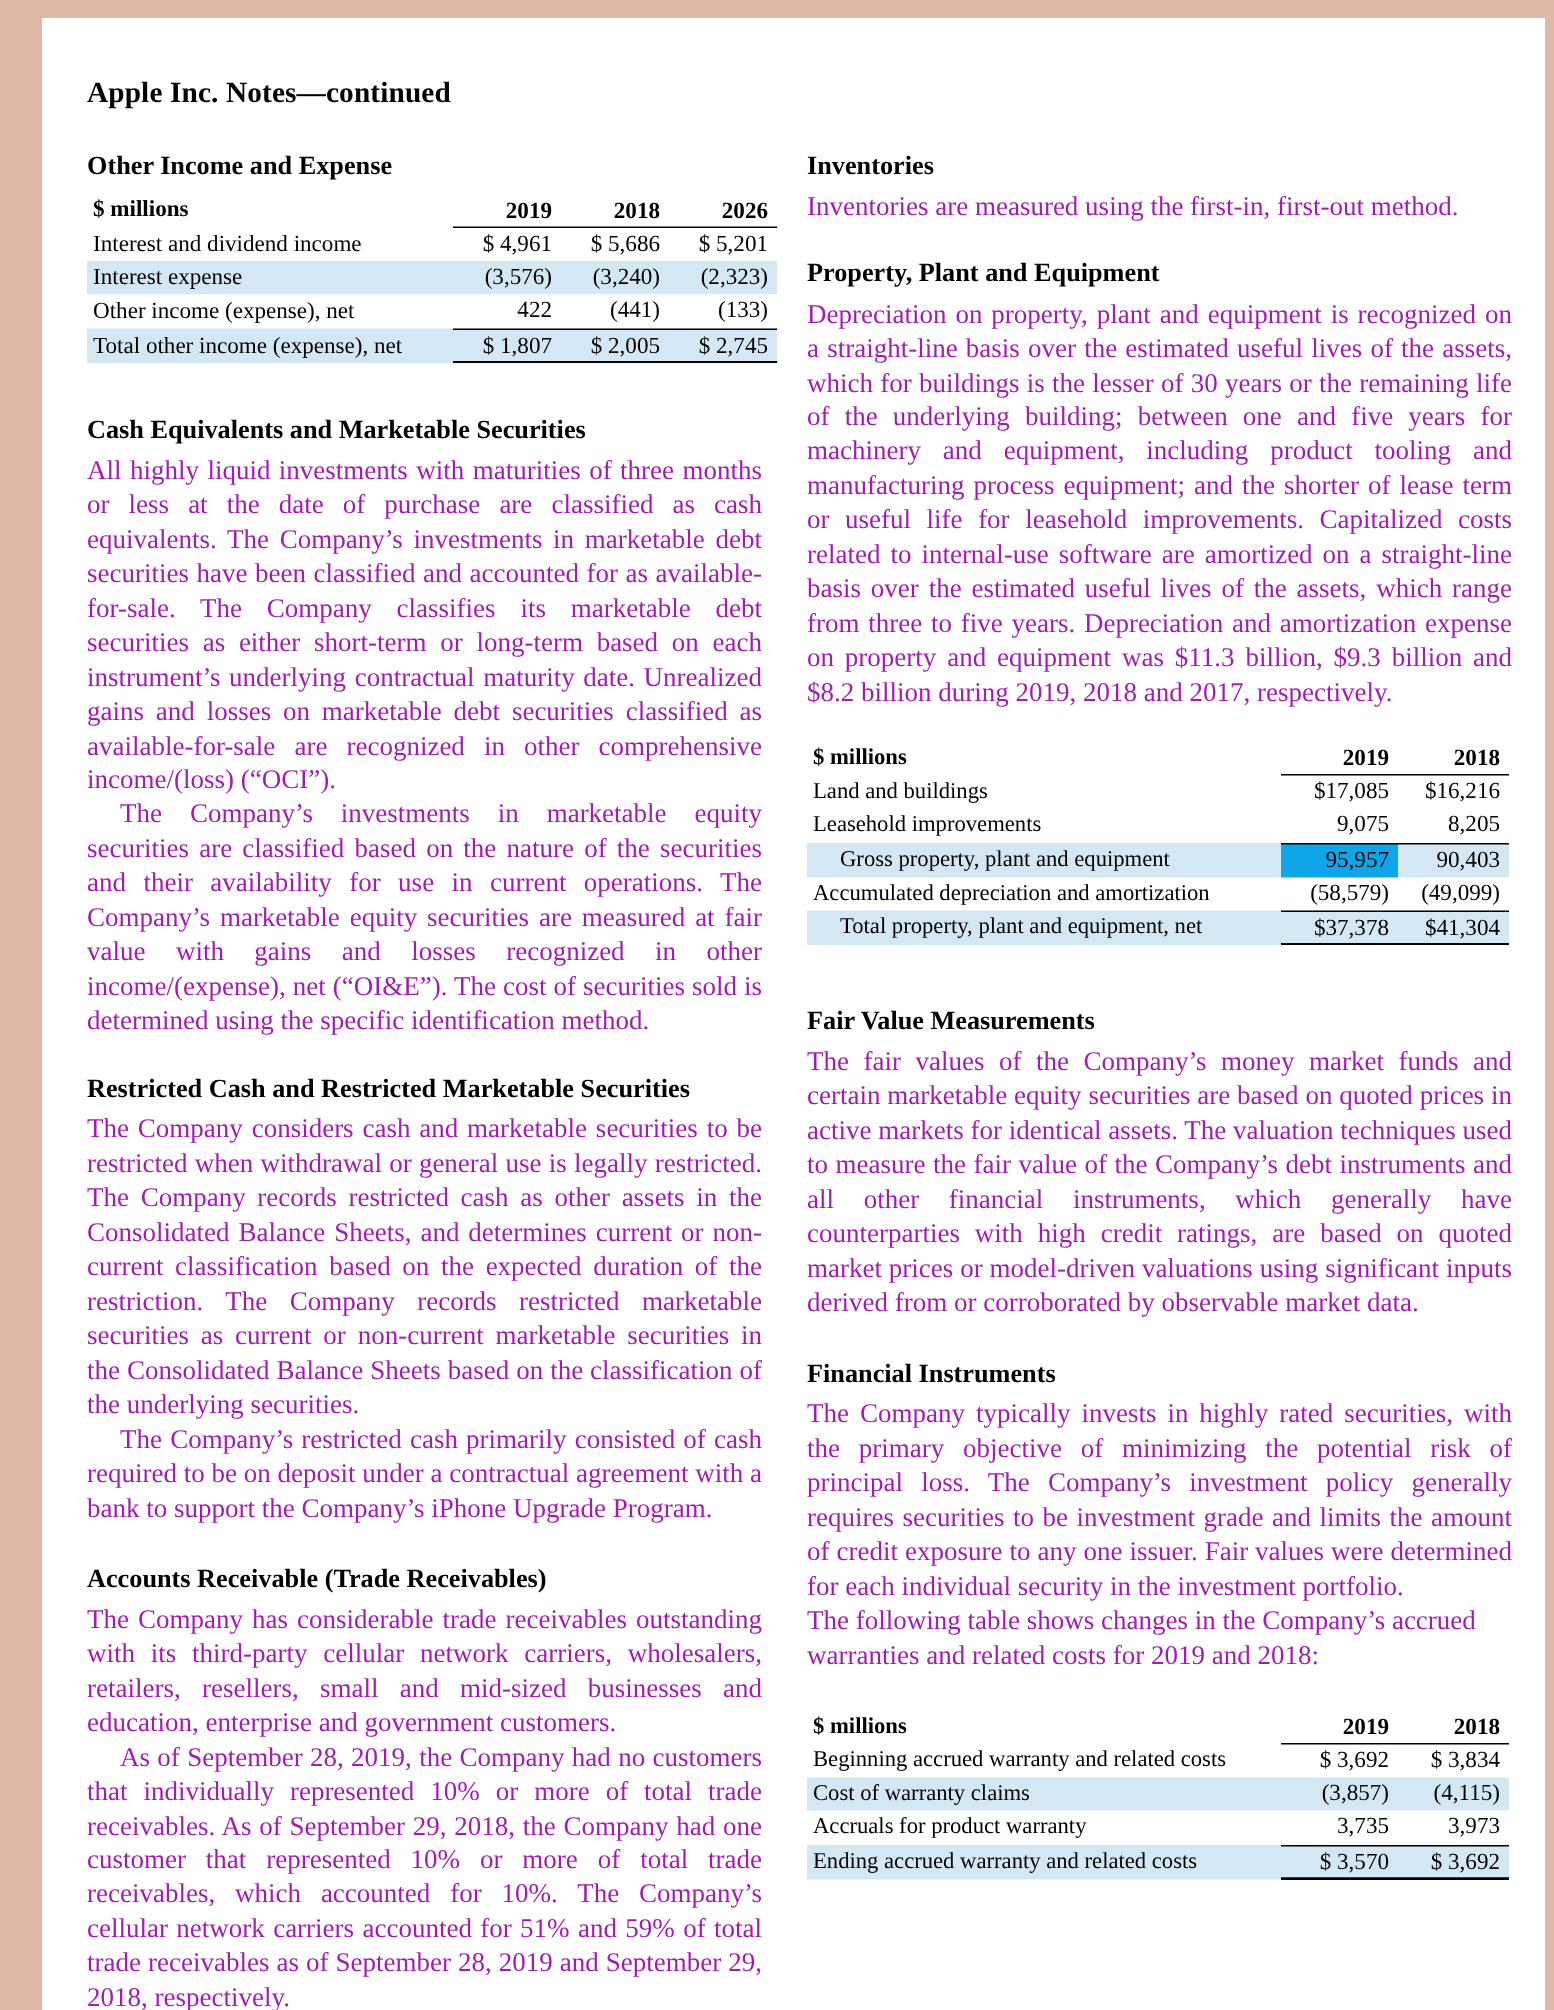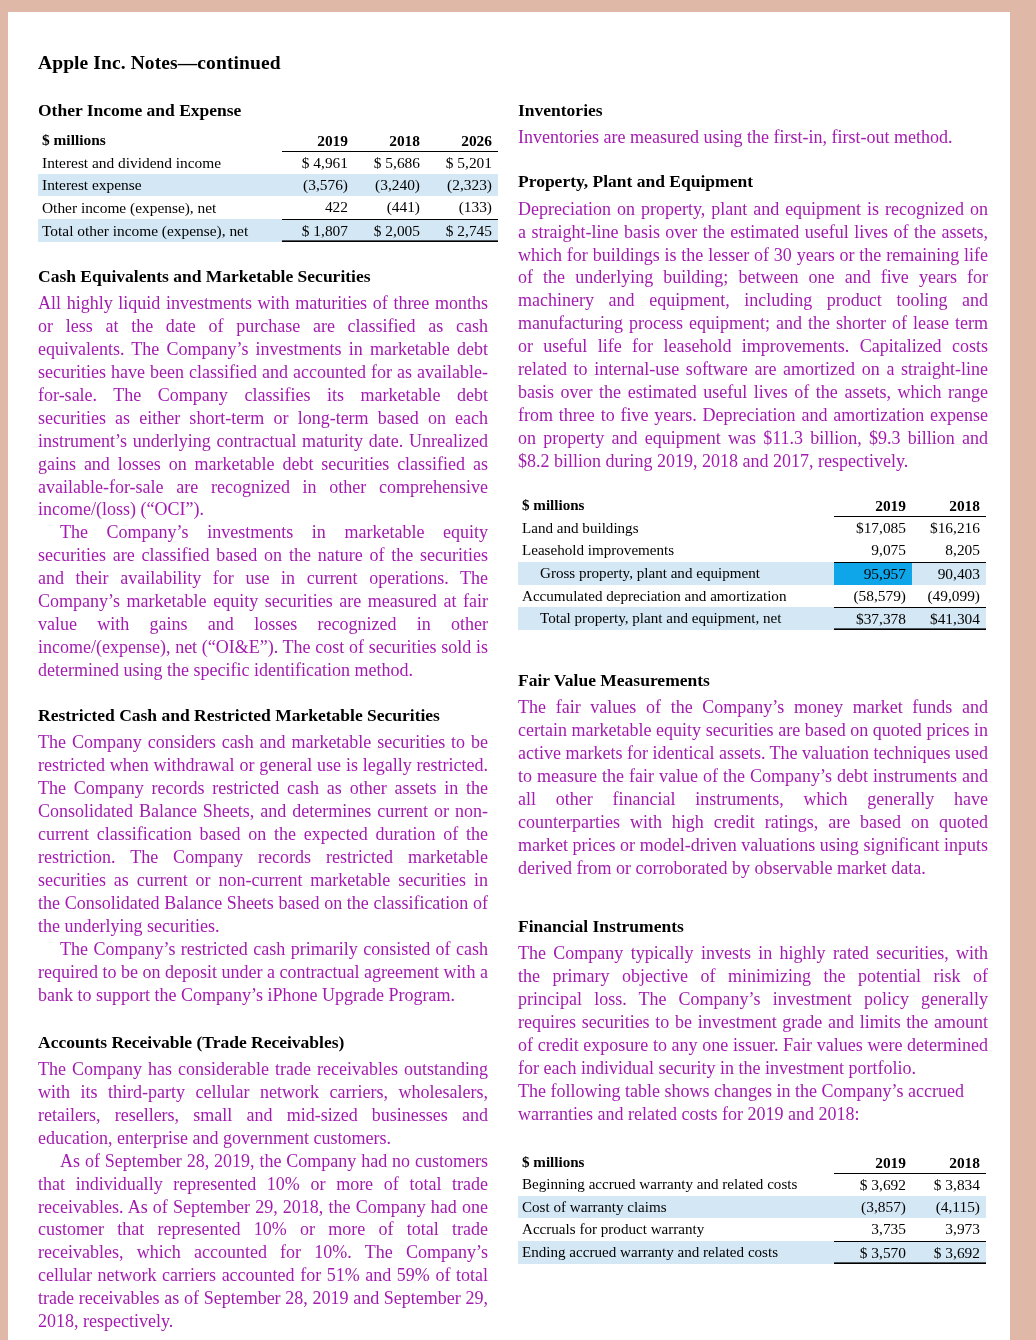--- a/index.html
+++ b/index.html
@@ -8,21 +8,21 @@
   }
   body {
     width: 1036px;
     height: 1340px;
     background: #dfb8a8;
     font-family: "Liberation Serif", "DejaVu Serif", serif;
     overflow: hidden;
   }
   .page {
     position: absolute;
-    left: 8px;
+    left: 28px;
     top: 12px;
     width: 1002px;
     height: 1328px;
     background: #ffffff;
     box-sizing: border-box;
     padding: 0;
     overflow: hidden;
   }
   .doc-title {
     position: absolute;
@@ -188,21 +188,21 @@
           <tr class="shade dblunder">
             <td class="lbl" style="background: rgb(212, 231, 244);">Total other income (expense), net</td>
             <td class="num" style="background: rgb(212, 231, 244);">$ 1,807</td>
             <td class="num" style="background: rgb(212, 231, 244);">$ 2,005</td>
             <td class="num" style="background: rgb(212, 231, 244);">$ 2,745</td>
           </tr>
         </tbody>
       </table>
       </div>
 
-      <h2 class="sec sec-gap" style="margin-top:24px;">Cash Equivalents and Marketable Securities</h2>
+      <h2 class="sec sec-gap" style="margin-top:34px;">Cash Equivalents and Marketable Securities</h2>
       <p class="body">All highly liquid investments with maturities of three months or less at the date of purchase are classified as cash equivalents. The Company’s investments in marketable debt securities have been classified and accounted for as available-for-sale. The Company classifies its marketable debt securities as either short-term or long-term based on each instrument’s underlying contractual maturity date. Unrealized gains and losses on marketable debt securities classified as available-for-sale are recognized in other comprehensive income/(loss) (“OCI”).</p>
       <p class="body indent">The Company’s investments in marketable equity securities are classified based on the nature of the securities and their availability for use in current operations. The Company’s marketable equity securities are measured at fair value with gains and losses recognized in other income/(expense), net (“OI&amp;E”). The cost of securities sold is determined using the specific identification method.</p>
 
       <h2 class="sec" style="margin-top:23px;">Restricted Cash and Restricted Marketable Securities</h2>
       <p class="body">The Company considers cash and marketable securities to be restricted when withdrawal or general use is legally restricted. The Company records restricted cash as other assets in the Consolidated Balance Sheets, and determines current or non-current classification based on the expected duration of the restriction. The Company records restricted marketable securities as current or non-current marketable securities in the Consolidated Balance Sheets based on the classification of the underlying securities.</p>
       <p class="body indent">The Company’s restricted cash primarily consisted of cash required to be on deposit under a contractual agreement with a bank to support the Company’s iPhone Upgrade Program.</p>
 
       <h2 class="sec" style="margin-top:25px;">Accounts Receivable (Trade Receivables)</h2>
       <p class="body">The Company has considerable trade receivables outstanding with its third-party cellular network carriers, wholesalers, retailers, resellers, small and mid-sized businesses and education, enterprise and government customers.</p>
       <p class="body indent">As of September 28, 2019, the Company had no customers that individually represented 10% or more of total trade receivables. As of September 29, 2018, the Company had one customer that represented 10% or more of total trade receivables, which accounted for 10%. The Company’s cellular network carriers accounted for 51% and 59% of total trade receivables as of September 28, 2019 and September 29, 2018, respectively.</p>
@@ -254,21 +254,21 @@
             <td class="num" style="background: rgb(212, 231, 244);">$37,378</td>
             <td class="num" style="background: rgb(212, 231, 244);">$41,304</td>
           </tr>
         </tbody>
       </table>
       </div>
 
       <h2 class="sec" style="margin-top:40px;">Fair Value Measurements</h2>
       <p class="body">The fair values of the Company’s money market funds and certain marketable equity securities are based on quoted prices in active markets for identical assets. The valuation techniques used to measure the fair value of the Company’s debt instruments and all other financial instruments, which generally have counterparties with high credit ratings, are based on quoted market prices or model-driven valuations using significant inputs derived from or corroborated by observable market data.</p>
 
-      <h2 class="sec" style="margin-top:36px;">Financial Instruments</h2>
+      <h2 class="sec" style="margin-top:25px;">Financial Instruments</h2>
       <p class="body">The Company typically invests in highly rated securities, with the primary objective of minimizing the potential risk of principal loss. The Company’s investment policy generally requires securities to be investment grade and limits the amount of credit exposure to any one issuer. Fair values were determined for each individual security in the investment portfolio.</p>
 
       <p class="body ragged">The following table shows changes in the Company’s accrued warranties and related costs for 2019 and 2018:</p>
 
       <div class="tbl-wrap" style="margin-top:26px;">
       <table class="fin" id="tbl-warranty">
         <colgroup>
               <col class="c0">
               <col class="c1">
               <col class="c2">

